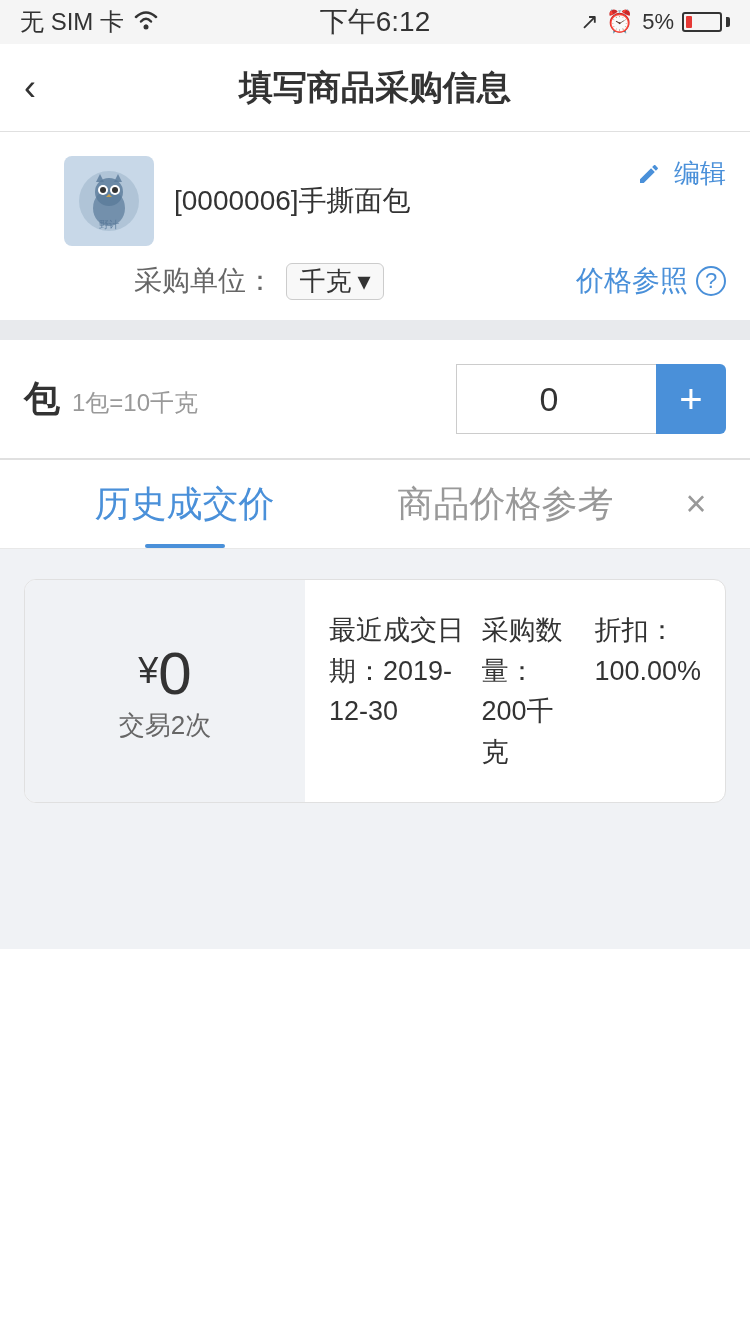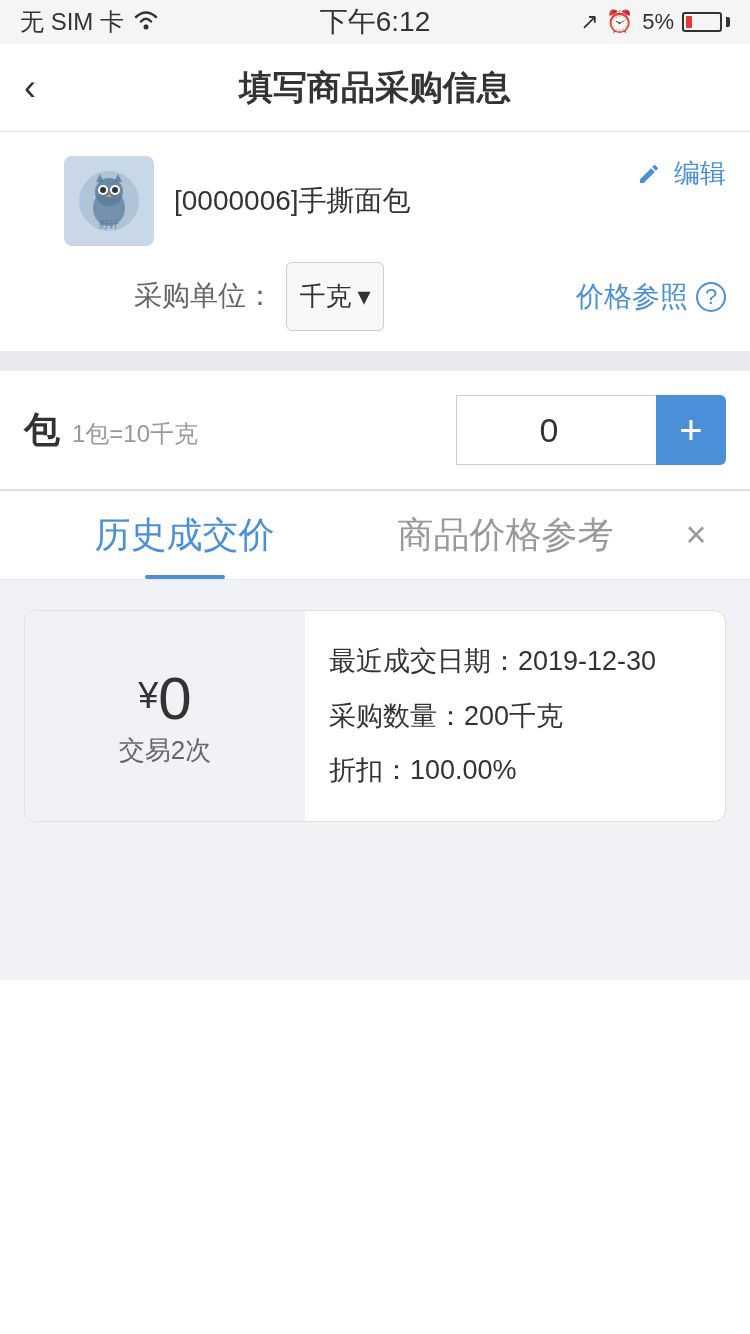--- a/index.html
+++ b/index.html
@@ -150,21 +150,21 @@
     .unit-label {
       font-size: 28px;
       color: #666;
     }
     .unit-select {
       display: inline-flex;
       align-items: center;
       gap: 6px;
       border: 1px solid #ccc;
       border-radius: 6px;
-      padding: 16px 12px;
+      padding: 0 12px;
       font-size: 26px;
       color: #333;
       background: #f8f8f8;
       margin-left: 8px;
     }
     .price-ref {
       font-size: 28px;
       color: #4a90d9;
       display: flex;
       align-items: center;
@@ -321,21 +321,21 @@
     }
     .price-trade-count {
       font-size: 26px;
       color: #666;
       margin-top: 0;
     }
     .price-card-right {
       flex: 1;
       padding: 30px 24px;
       display: flex;
-      flex-direction: column;
+      flex-direction: row;
       justify-content: center;
       gap: 14px;
     }
     .price-detail-line {
       font-size: 27px;
       color: #333;
       line-height: 1.5;
     }
 
     

